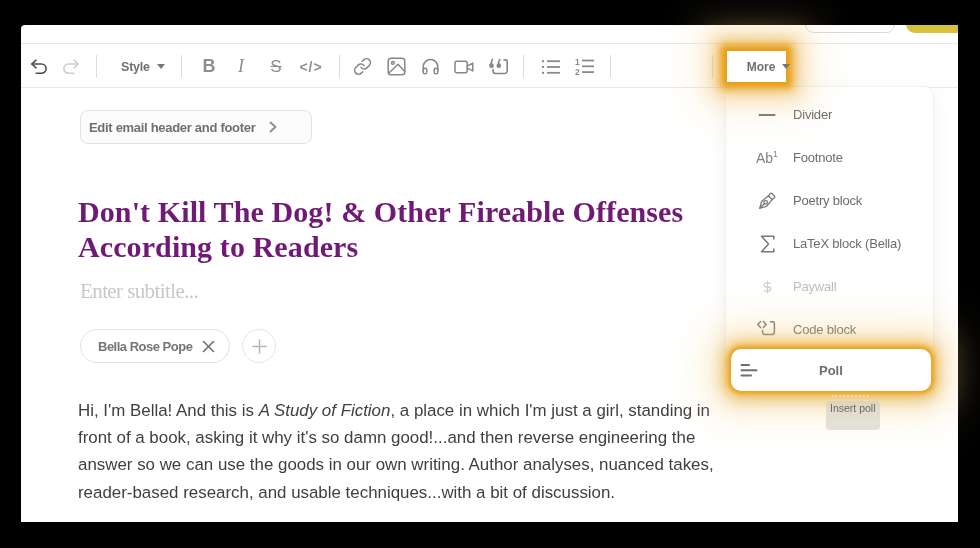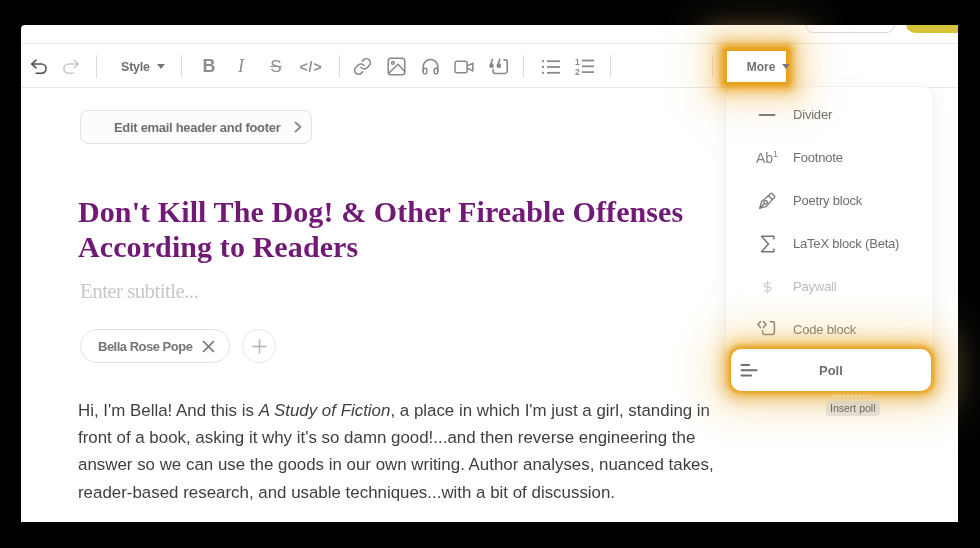--- a/index.html
+++ b/index.html
@@ -20,21 +20,21 @@
 .tbi { position:absolute; top:18px; height:45px; display:flex; align-items:center;
   justify-content:center; }
 .vdiv { position:absolute; top:29px; width:1px; height:23px; background:#dcdcdc; }
 .tbtxt { color:#707070; font-size:14px; font-weight:700; }
 .caret { display:inline-block; width:0; height:0; border-left:4px solid transparent;
   border-right:4px solid transparent; border-top:5px solid #777; margin-left:7px; }
 
 
 .edit-btn { position:absolute; left:59px; top:85px; width:232px; height:34px;
   border:1px solid #e2e2e2; border-radius:8px; background:#fcfcfc; white-space:nowrap;
-  color:#6f6f6f; font-size:13px; letter-spacing:-0.3px; font-weight:700; display:flex; align-items:center; padding-left:33px; }
+  color:#6f6f6f; font-size:13px; letter-spacing:-0.3px; font-weight:700; display:flex; align-items:center; padding-left:8px; }
 .edit-btn svg { margin-left:14px; }
 .title { position:absolute; left:57px; top:169px; width:680px;
   font-family:"Liberation Serif", serif; font-weight:700; font-size:30px; line-height:35px; letter-spacing:0.1px;
   color:#701a75; }
 .subtitle { position:absolute; left:59px; top:254px;
   font-family:"Liberation Serif", serif; font-size:21px; letter-spacing:-0.6px; color:#c8c8c8; }
 .pill { position:absolute; left:59px; top:304px; height:34px; border:1px solid #e2e2e2;
   border-radius:17px; background:#fff; display:flex; align-items:center; padding:0 14px 0 17px;
   color:#757575; font-size:13px; letter-spacing:-0.5px; font-weight:700; }
 .pill svg { margin-left:10px; }
@@ -58,21 +58,21 @@
   box-shadow:0 0 6px 5px rgba(231,155,16,0.95), 0 0 12px 9px rgba(233,163,35,0.62),
              0 0 24px 18px rgba(238,185,80,0.38), 0 0 42px 32px rgba(244,215,150,0.17); }
 
 #poll-hl { position:absolute; left:710px; top:324px; width:200px; height:42px;
   background:#fff; border-radius:10px;
   box-shadow:0 0 5px 3px rgba(231,157,20,0.95), 0 0 14px 9px rgba(234,167,40,0.55),
              0 0 30px 22px rgba(243,203,115,0.28), 0 0 46px 34px rgba(246,220,165,0.12);
   display:flex; align-items:center; }
 #poll-hl .ic { width:22px; margin-left:7px; display:flex; justify-content:center; }
 #poll-hl .lbl { margin-left:15px; color:#6d6d6d; font-size:13px; font-weight:700;padding-left:44px; }
-#tooltip { position:absolute; left:805px; top:376px; padding:1px 4px 2px; line-height:12px;
+#tooltip { position:absolute; left:805px; top:376px; padding:1px 4px 16px; line-height:12px;
   background:rgba(210,207,197,0.6); border-radius:4px; color:#6b685f; font-size:10.5px; }
 </style>
 </head>
 <body>
 <div id="win">
   <div style="position:absolute;left:0;top:0;width:937px;height:18px;overflow:hidden;">
     <div id="btn-preview"></div>
     <div id="btn-continue"></div>
   </div>
   <div id="toolbar">
@@ -217,21 +217,21 @@
           </svg>
         </span>
         <span class="lbl">Poetry block</span>
       </div>
     <div class="mi">
         <span class="ic">
           <svg width="15" height="18" viewBox="0 0 15 18" fill="none" stroke="#777" stroke-width="1.5" stroke-linejoin="round">
             <path d="M13.8 4.6 V1.2 H1.5 L8.5 9 L1.5 16.8 H13.8 V13.4"></path>
           </svg>
         </span>
-        <span class="lbl">LaTeX block (Beta)</span>
+        <span class="lbl">LaTeX block (Bella)</span>
       </div>
     <div class="mi dis">
         <span class="ic">
           <svg width="13" height="22" viewBox="0 0 24 24" fill="none" stroke="#d0d0d0" stroke-width="2.4" stroke-linecap="round" stroke-linejoin="round">
             <path d="M12 1v22"></path>
             <path d="M17 5H9.5a3.5 3.5 0 0 0 0 7h5a3.5 3.5 0 0 1 0 7H6"></path>
           </svg>
         </span>
         <span class="lbl">Paywall</span>
       </div>

